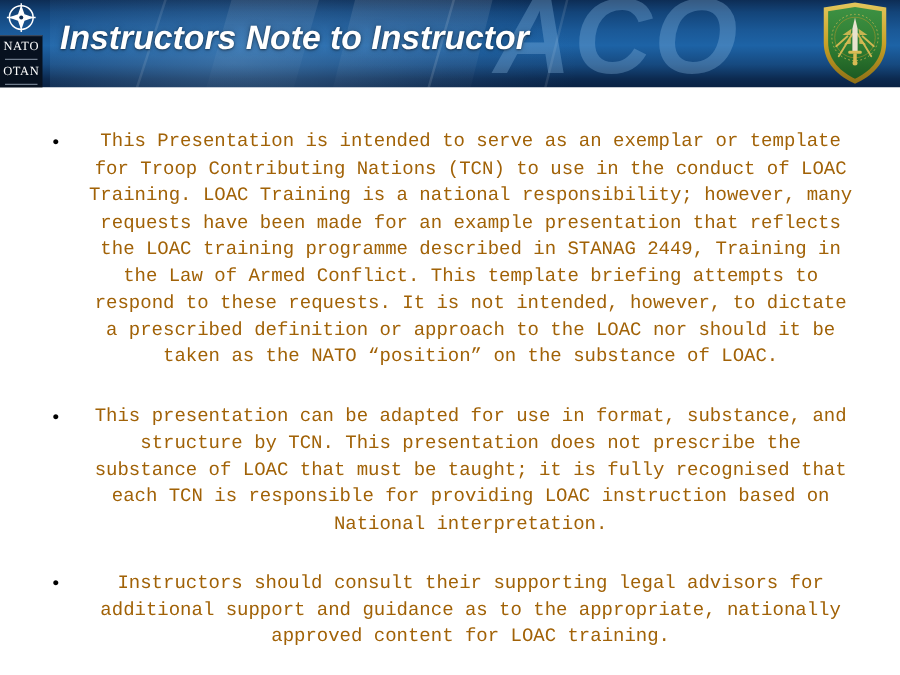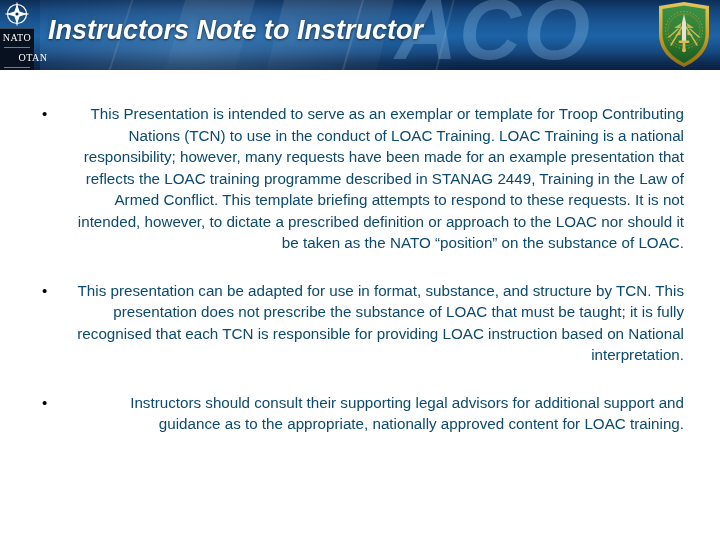--- a/index.html
+++ b/index.html
@@ -118,21 +118,21 @@
   }
   .nato-word {
     color: #ffffff;
     font-family: "Liberation Serif", serif;
     font-size: 10px;
     letter-spacing: 0.5px;
     text-align: center;
     line-height: 1;
   }
   .nato-word.top { position: absolute; left: 0; top: 4px; width: 34px; }
-  .nato-word.bot { position: absolute; left: 0; top: 24px; width: 34px; padding-left: 16px; }
+  .nato-word.bot { position: absolute; left: 0; top: 24px; width: 34px; }
   .nato-rule {
     position: absolute;
     left: 4px; top: 18px;
     width: 26px; height: 1px;
     background: #6f7c8c;
   }
   .nato-rule.b { top: 38px; }
 
   
   .aco-shield {
@@ -168,24 +168,25 @@
     width: 33px;
     color: #000000;
     font-size: 15px;
     line-height: 21.5px;
     text-align: left;
     padding-left: 6px;
     box-sizing: border-box;
   }
   .bullet-text {
     flex: 1 1 auto;
-    color: #0c4a6e;
+    color: #a16207;
     font-size: 15.2px;
     line-height: 21.5px;
-    text-align: right;
+    text-align: center;
+    font-family: Liberation Mono, monospace;
   }
 </style>
 </head>
 <body>
 
 <div class="slide">
 
   <div class="header">
     <div class="header-glow"></div>
     <div class="facet f1"></div>

